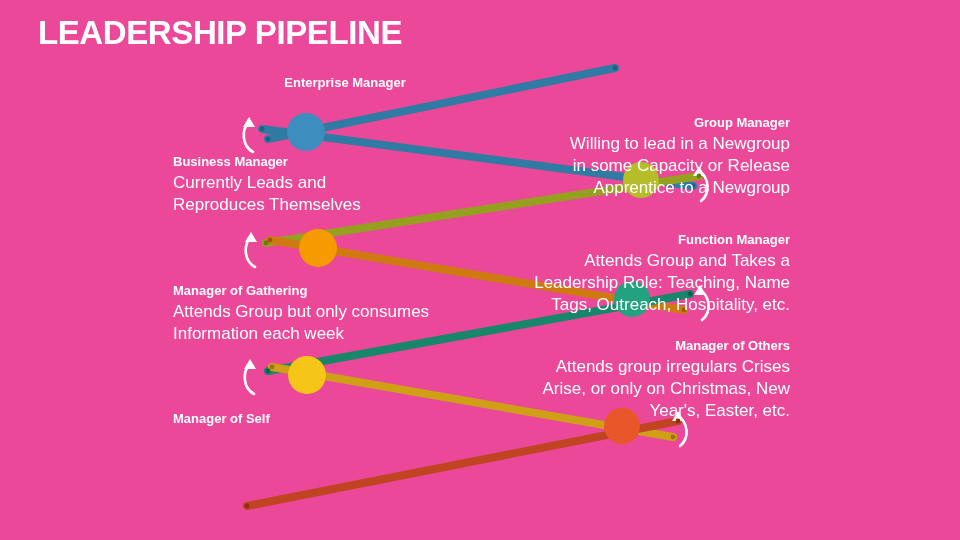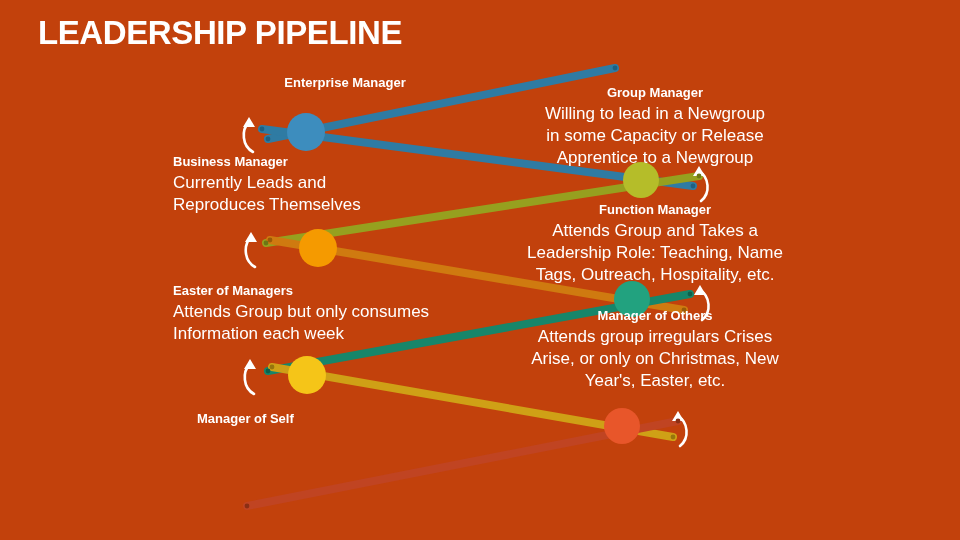--- a/index.html
+++ b/index.html
@@ -5,21 +5,21 @@
 <style>
   html, body {
     margin: 0;
     padding: 0;
     background: #1b2b40;
   }
   #slide {
     position: relative;
     width: 960px;
     height: 540px;
-    background: #c2410c;
+    background: #ec4899;
     overflow: hidden;
     font-family: "Liberation Sans", sans-serif;
     -webkit-font-smoothing: antialiased;
   }
   #diagram-svg {
     position: absolute;
     left: 0;
     top: 0;
     width: 960px;
     height: 540px;
@@ -45,31 +45,31 @@
     font-weight: bold;
     display: block;
     margin-bottom: 1px;
   }
   .node-label .label-desc {
     font-size: 17px;
     font-weight: normal;
     display: block;
   }
   .align-left  { text-align: left; }
-  .align-right { text-align: center; }
+  .align-right { text-align: right; margin-top: 30px; }
   .align-center{ text-align: center; }
 
   
   #label-enterprise-manager { left: 200px; top: 75px; width: 290px; text-align: center; }
   #label-business-manager   { left: 173px; top: 154px; width: 300px; }
   #label-group-manager      { left: 520px; top: 85px;  width: 270px; }
   #label-function-manager   { left: 520px; top: 202px; width: 270px; }
   #label-manager-managers   { left: 173px; top: 283px; width: 320px; }
   #label-manager-others     { left: 520px; top: 308px; width: 270px; }
-  #label-manager-self       { left: 173px; top: 411px; width: 300px; margin-left: 24px; }
+  #label-manager-self       { left: 173px; top: 411px; width: 300px; }
   #label-specialist         { left: 480px; top: 454px; width: 330px; }
 </style>
 </head>
 <body>
 
 <div id="slide">
 
   <svg id="diagram-svg" viewBox="0 0 960 540" xmlns="http://www.w3.org/2000/svg">
 
     <line x1="268" y1="139" x2="615" y2="68" stroke="#2f7ba3" stroke-width="8" stroke-linecap="round"></line>
@@ -146,21 +146,21 @@
     <span class="label-title">Group Manager</span>
     <span class="label-desc">Willing to lead in a Newgroup<br>in some Capacity or Release<br>Apprentice to a Newgroup</span>
   </div>
 
   <div class="node-label align-right" id="label-function-manager">
     <span class="label-title">Function Manager</span>
     <span class="label-desc">Attends Group and Takes a<br>Leadership Role: Teaching, Name<br>Tags, Outreach, Hospitality, etc.</span>
   </div>
 
   <div class="node-label align-left" id="label-manager-managers">
-    <span class="label-title">Easter of Managers</span>
+    <span class="label-title">Manager of Gathering</span>
     <span class="label-desc">Attends Group but only consumes<br>Information each week</span>
   </div>
 
   <div class="node-label align-right" id="label-manager-others">
     <span class="label-title">Manager of Others</span>
     <span class="label-desc">Attends group irregulars Crises<br>Arise, or only on Christmas, New<br>Year's, Easter, etc.</span>
   </div>
 
   <div class="node-label align-left" id="label-manager-self">
     <span class="label-title">Manager of Self</span>

